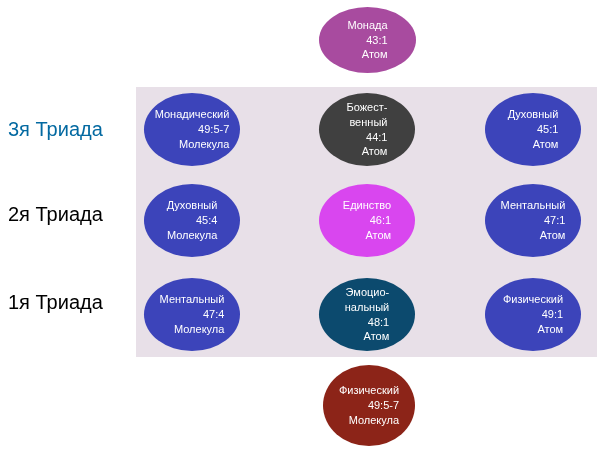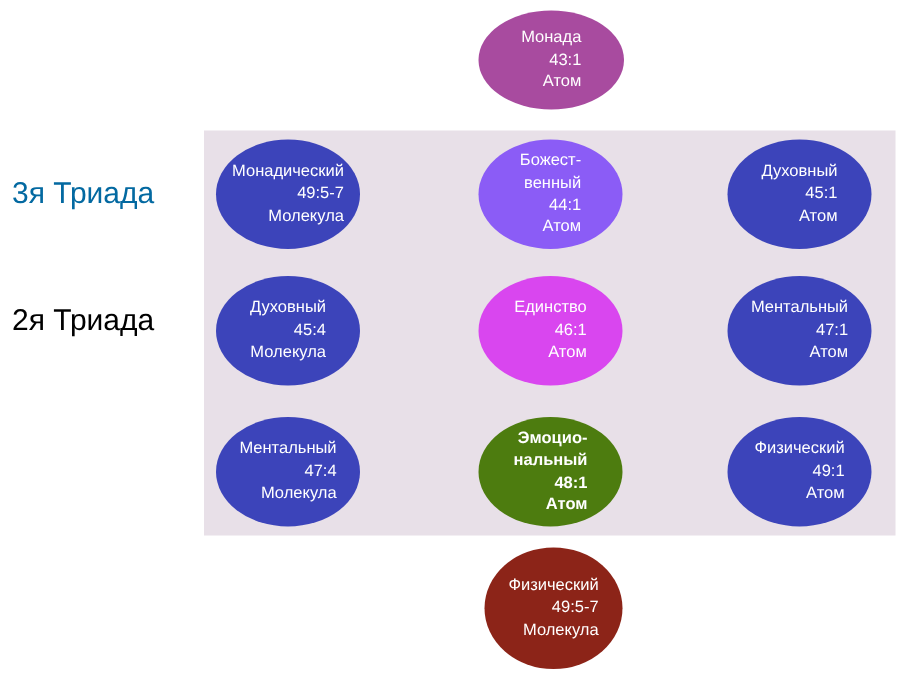--- a/index.html
+++ b/index.html
@@ -56,50 +56,51 @@
 </style>
 </head>
 <body>
 
 <div class="stage">
 
   <div class="panel" style="background: rgb(232, 224, 232);"></div>
 
   <div class="row-label label-row-0" style="color: #0369a1;">3я Триада</div>
   <div class="row-label label-row-1" style="color: rgb(0, 0, 0);">2я Триада</div>
+  <div class="row-label label-row-2" style="color: rgb(0, 0, 0);">1я Триада</div>
 
   <div class="node top-node" style="background: rgb(168, 75, 159);">Монада
 43:1
 Атом</div>
 
   <div class="node grid-node row-0 col-0" style="background: rgb(60, 68, 186);">Монадический
 49:5-7
 Молекула</div>
-  <div class="node grid-node row-0 col-1" style="background: #8b5cf6;">Божест-
+  <div class="node grid-node row-0 col-1" style="background: #404040;">Божест-
 венный
 44:1
 Атом</div>
   <div class="node grid-node row-0 col-2" style="background: rgb(60, 68, 186);">Духовный
 45:1
 Атом</div>
 
   <div class="node grid-node row-1 col-0" style="background: rgb(60, 68, 186);">Духовный
 45:4
 Молекула</div>
   <div class="node grid-node row-1 col-1" style="background: #d946ef;">Единство
 46:1
 Атом</div>
   <div class="node grid-node row-1 col-2" style="background: rgb(60, 68, 186);">Ментальный
 47:1
 Атом</div>
 
   <div class="node grid-node row-2 col-0" style="background: rgb(60, 68, 186);">Ментальный
 47:4
 Молекула</div>
-  <div class="node grid-node row-2 col-1" style="background: #4d7c0f; font-weight: bold;">Эмоцио-
+  <div class="node grid-node row-2 col-1" style="background: #0c4a6e;">Эмоцио-
 нальный
 48:1
 Атом</div>
   <div class="node grid-node row-2 col-2" style="background: rgb(60, 68, 186);">Физический
 49:1
 Атом</div>
 
   <div class="node bottom-node" style="background: rgb(140, 36, 24);">Физический
 49:5-7
 Молекула</div>

